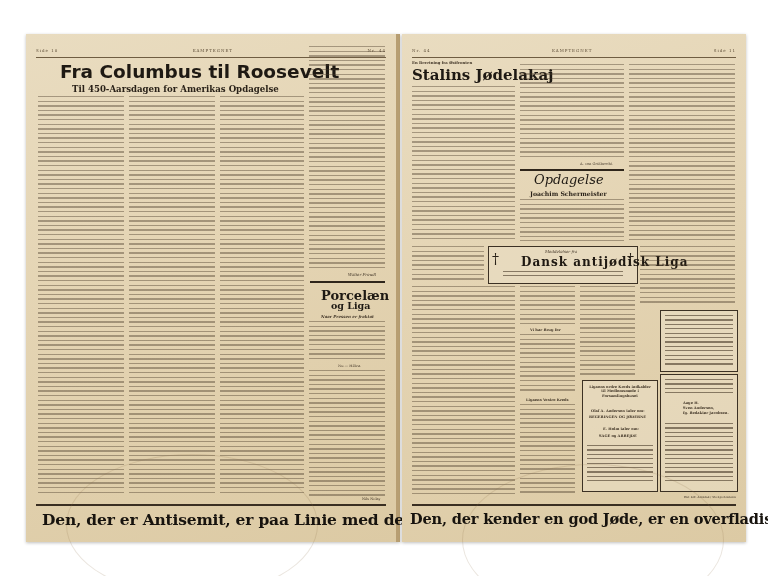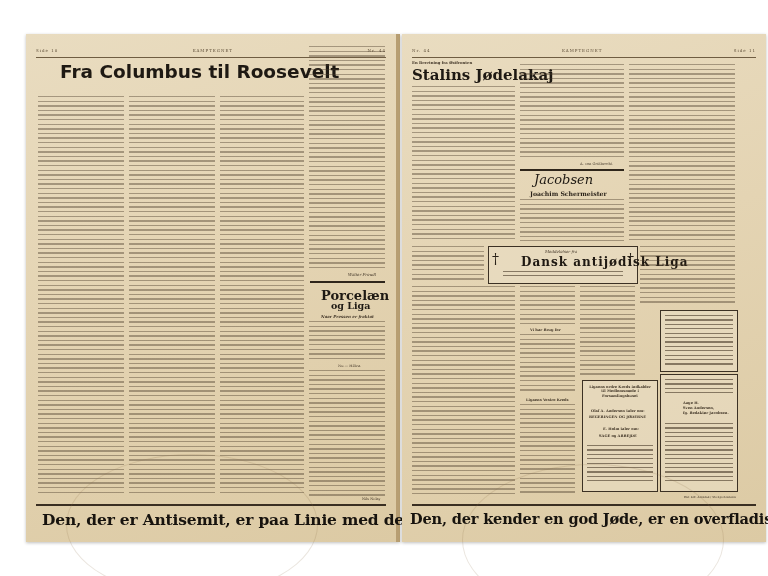--- a/index.html
+++ b/index.html
@@ -6,21 +6,21 @@
   body {
     width:768px; height:576px; background:#ffffff; position:relative; overflow:hidden;
     font-family:"DejaVu Serif", serif;
   }
   .page {
     position:absolute; top:34px; height:508px;
     background:linear-gradient(160deg,#e9dcc0 0%,#e4d4b3 45%,#dccaa4 100%);
     box-shadow:0 1px 3px rgba(0,0,0,.25);
   }
   #page-left { left:26px; width:370px; border-right:4px solid #b79e72; }
-  #page-right { left:402px; width:344px;padding-left:20px; }
+  #page-right { left:402px; width:344px; }
   .running-head {
     position:absolute; top:14px; left:10px; right:10px; height:8px;
     font-size:4px; color:#5a4a34; display:flex; justify-content:space-between;
     letter-spacing:1px;
   }
   .rule-thin { position:absolute; left:10px; right:10px; border-top:1px solid #6f5d42; }
   .rule-thick { position:absolute; left:10px; right:10px; border-top:2px solid #3a2f22; }
   .col {
     position:absolute; font-size:3.4px; line-height:4.6px; color:#4a3d2c; text-align:justify;
     overflow:hidden;
@@ -55,20 +55,21 @@
 
 <div id="page-left" class="page">
   <div class="running-head">
     <span>Side 10</span>
     <span>KAMPTEGNET</span>
     <span>Nr. 44</span>
   </div>
   <div class="rule-thin" style="top:23px;"></div>
 
   <div class="headline-main" style="left:34px;top:27px;font-size:18.5px;">Fra Columbus til Roosevelt</div>
+  <div class="sub-head" style="left:46px;top:50px;font-size:8.6px;">Til 450-Aarsdagen for Amerikas Opdagelse</div>
 
   <div class="col" style="left:12px;top:62px;width:86px;height:400px;">
       <div class="fill"></div>
     </div>
   <div class="col" style="left:103px;top:62px;width:86px;height:400px;">
       <div class="fill"></div>
     </div>
   <div class="col" style="left:194px;top:62px;width:84px;height:400px;">
       <div class="fill"></div>
     </div>
@@ -107,21 +108,21 @@
   <div class="headline-main" style="left:10px;top:32px;font-size:15px;font-family:'DejaVu Serif',serif;">Stalins Jødelakaj</div>
 
   <div class="col" style="left:10px;top:52px;width:103px;height:155px;">
       <div class="fill"></div>
     </div>
   <div class="col" style="left:118px;top:30px;width:104px;height:95px;">
       <div class="fill"></div>
     </div>
   <div class="small-caption" style="left:178px;top:128px;font-size:3.6px;">A. von Gottbrecht</div>
   <div style="position:absolute;left:118px;top:135px;width:104px;border-top:2px solid #2f261b;"></div>
-  <div class="headline-main" style="left:132px;top:138px;font-size:13px;font-family:'DejaVu Serif',serif;font-style:italic;font-weight:normal;">Jacobsen</div>
+  <div class="headline-main" style="left:132px;top:138px;font-size:13px;font-family:'DejaVu Serif',serif;font-style:italic;font-weight:normal;">Opdagelse</div>
   <div class="sub-head" style="left:128px;top:156px;font-size:6.2px;">Joachim Schermeister</div>
   <div class="col" style="left:118px;top:165px;width:104px;height:42px;">
       <div class="fill"></div>
     </div>
   <div class="col" style="left:227px;top:30px;width:106px;height:177px;">
       <div class="fill"></div>
     </div>
 
   <div class="box" style="left:86px;top:212px;width:148px;height:36px;">
     <div class="small-caption" style="left:56px;top:2px;font-style:italic;font-size:4px;">Meddelelser fra</div>

